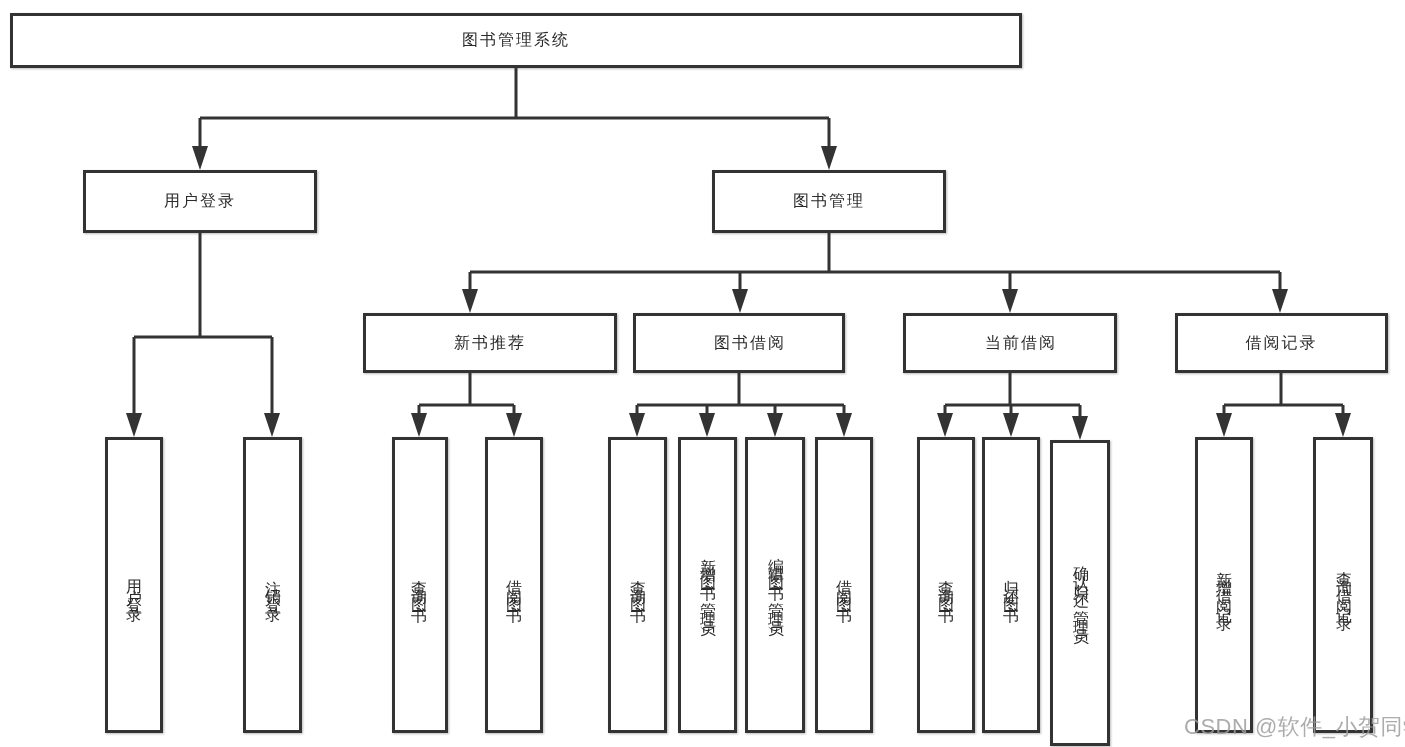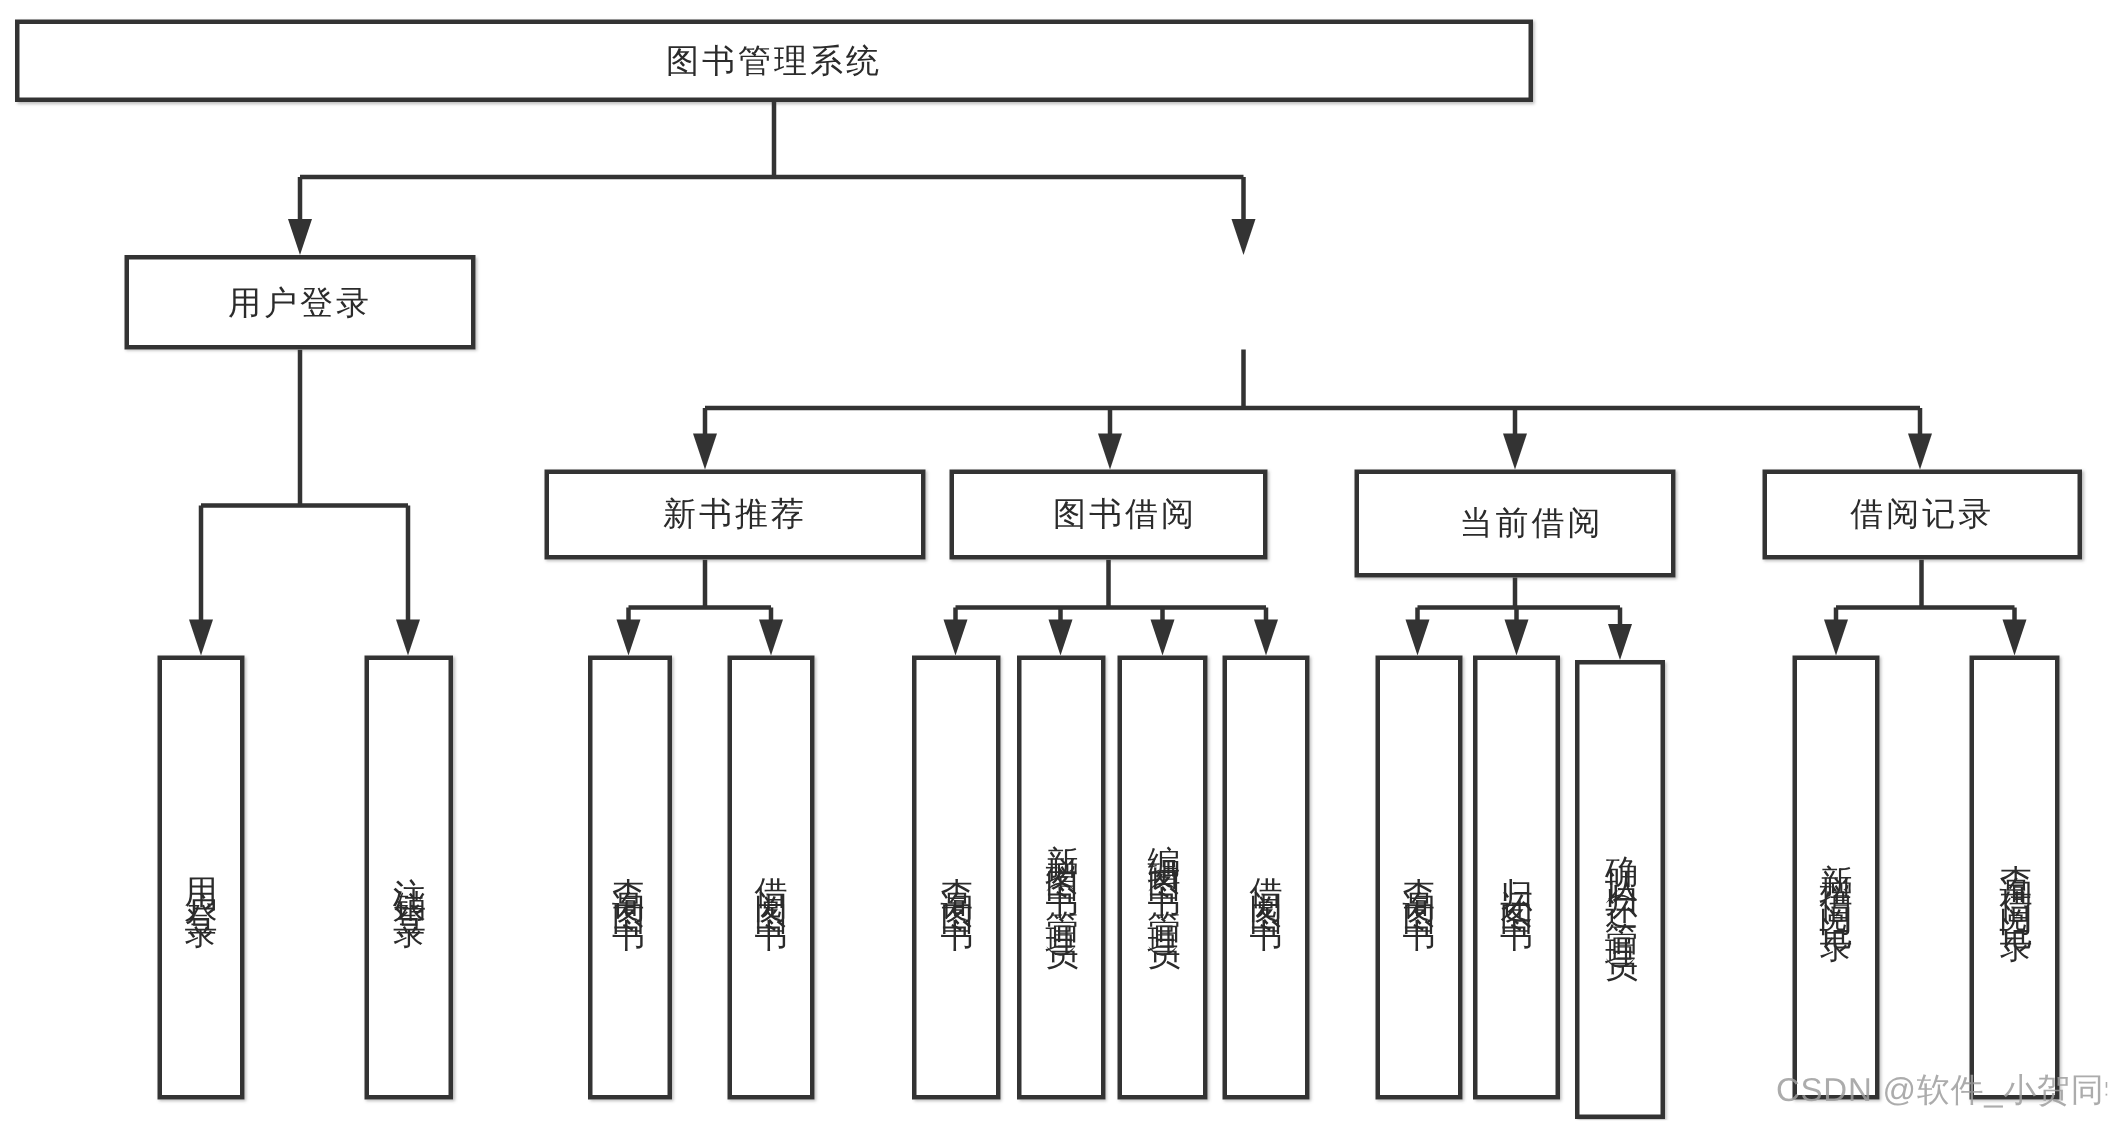--- a/index.html
+++ b/index.html
@@ -10,21 +10,21 @@
     font-family:"Liberation Sans","DejaVu Sans",sans-serif;
     overflow:hidden;
   }
   #connectors{position:absolute;left:0;top:0;width:1405px;height:747px;}
   .node{
     position:absolute;
     box-sizing:border-box;
     border:3px solid #333333;
     background:#ffffff;
     color:#2b2b2b;
-    font-size:22px;
+    font-size:16px;
     box-shadow:1px 1px 2px rgba(60,60,60,0.35);
   }
   .hnode{
     display:flex;align-items:center;justify-content:center;
     letter-spacing:2px;
   }
   .leaf{
     top:437px;height:296px;
     writing-mode:vertical-rl;
     text-orientation:mixed;
@@ -33,21 +33,21 @@
     line-height:52px;
   }
   
   #n-root{left:10px;top:13px;width:1012px;height:55px;}
   
   #n-login{left:83px;top:170px;width:234px;height:63px;}
   #n-mgmt{left:712px;top:170px;width:234px;height:63px;}
   
   #n-recommend{left:363px;top:313px;width:254px;height:60px;}
   #n-borrowing{left:633px;top:313px;width:212px;height:60px;padding-left:22px;}
-  #n-current{left:903px;top:313px;width:214px;height:72px;padding-left:22px;}
+  #n-current{left:903px;top:313px;width:214px;height:60px;padding-left:22px;}
   #n-records{left:1175px;top:313px;width:213px;height:60px;}
   
   #n-login-user{left:105px;width:58px;}
   #n-login-out{left:243px;width:59px;}
   #n-rec-query{left:392px;width:56px;}
   #n-rec-borrow{left:485px;width:58px;}
   #n-bor-query{left:608px;width:59px;}
   #n-bor-add{left:678px;width:59px;}
   #n-bor-edit{left:745px;width:60px;}
   #n-bor-borrow{left:815px;width:58px;}
@@ -110,20 +110,21 @@
           <polygon points="1216,413 1232,413 1224,437"></polygon>
           <polygon points="1335,413 1351,413 1343,437"></polygon>
         </g>
       </g>
     </g>
   </svg>
 
   <div class="node hnode" id="n-root">图书管理系统</div>
 
   <div class="node hnode" id="n-login">用户登录</div>
+  <div class="node hnode" id="n-mgmt">图书管理</div>
 
   <div class="node hnode" id="n-recommend">新书推荐</div>
   <div class="node hnode" id="n-borrowing">图书借阅</div>
   <div class="node hnode" id="n-current">当前借阅</div>
   <div class="node hnode" id="n-records">借阅记录</div>
 
   <div class="node leaf" id="n-login-user">用户登录</div>
   <div class="node leaf" id="n-login-out">注销登录</div>
 
   <div class="node leaf" id="n-rec-query">查询图书</div>

